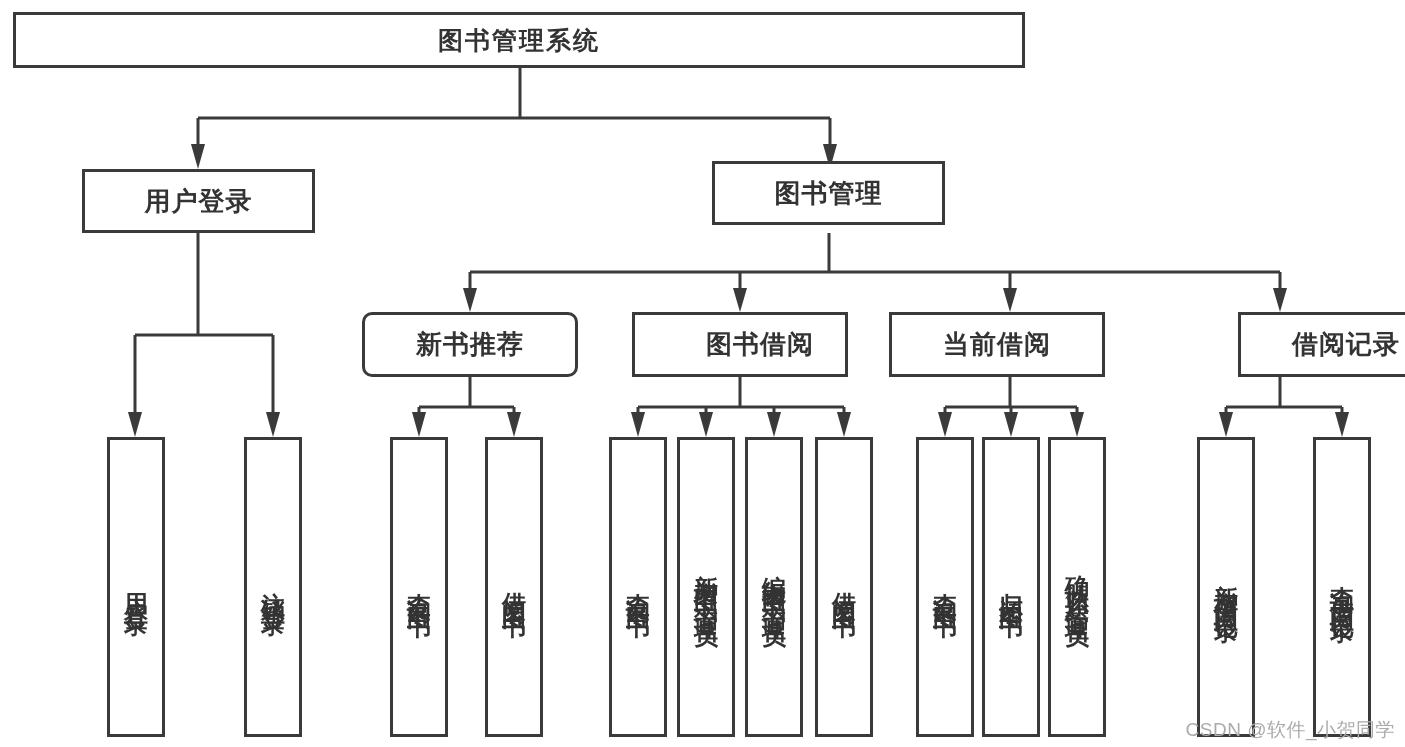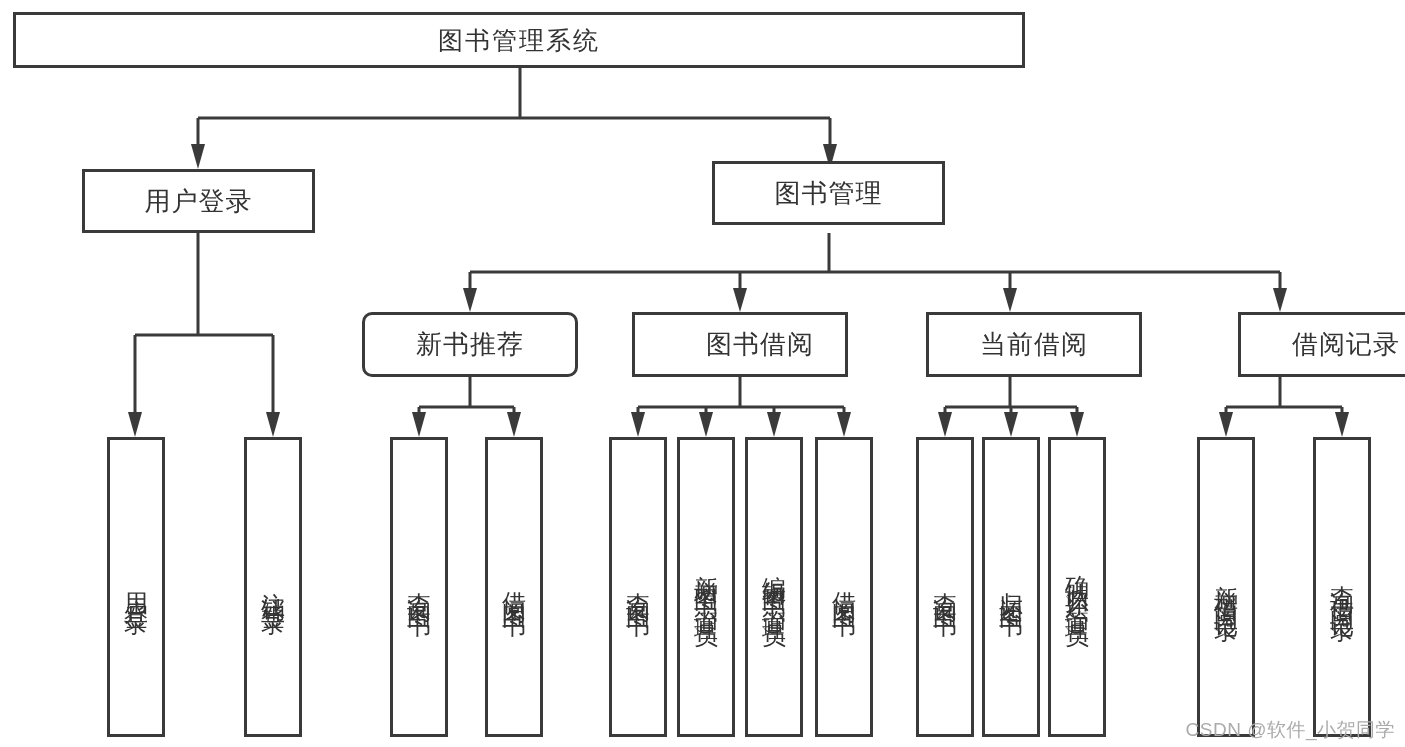--- a/index.html
+++ b/index.html
@@ -19,38 +19,39 @@
   .box {
     position: absolute;
     box-sizing: border-box;
     border: 3px solid #3a3a3a;
     background: #ffffff;
     color: #333333;
     display: flex;
     align-items: center;
     justify-content: center;
     text-align: right;
+    font-weight: bold;
   }
   .h-box { font-size: 26px; letter-spacing: 1px; }
   .root-box { font-size: 25px; letter-spacing: 2px; }
   .v-box {
     writing-mode: vertical-rl;
     text-orientation: mixed;
     font-size: 24px;
     letter-spacing: 7px;
     line-height: 52px;
   }
   
   #node-root            { left: 13px;   top: 12px;  width: 1012px; height: 56px; }
   #node-user-login      { left: 82px;   top: 169px; width: 233px;  height: 64px; }
   #node-book-management { left: 712px;  top: 161px; width: 233px;  height: 64px; }
   .l3 { top: 312px; height: 65px; width: 216px; }
   #node-new-book-recommend { left: 362px; border-radius: 10px; }
   #node-book-borrowing     { left: 632px; padding-left: 40px; }
-  #node-current-borrowing  { left: 926px; }
+  #node-current-borrowing  { left: 889px; }
   #node-borrowing-records  { left: 1238px; }
   .leaf { top: 437px; height: 300px; width: 58px; }
   #leaf-user-login     { left: 107px; }
   #leaf-logout         { left: 244px; }
   #leaf-query-book-rec { left: 390px; }
   #leaf-borrow-book-rec{ left: 485px; }
   #leaf-query-book-bor { left: 609px; }
   #leaf-add-book-admin { left: 677px; }
   #leaf-edit-book-admin{ left: 745px; }
   #leaf-borrow-book-bor{ left: 815px; }

